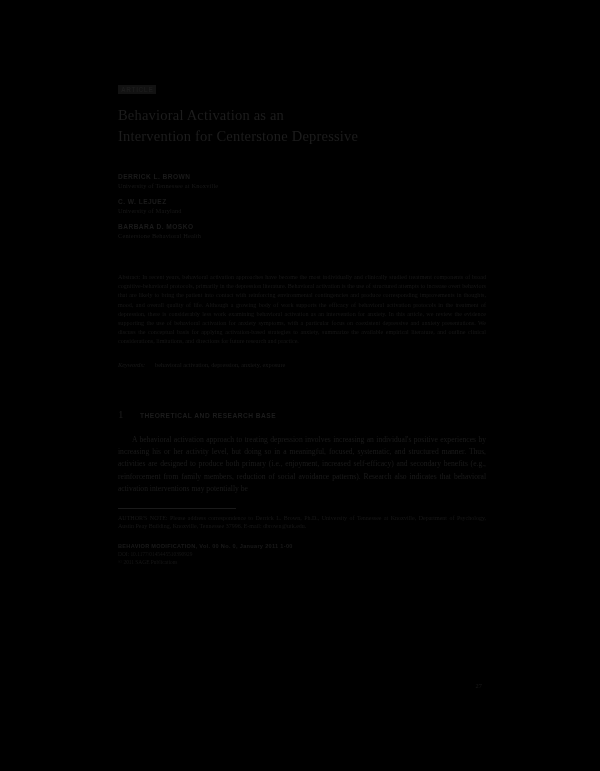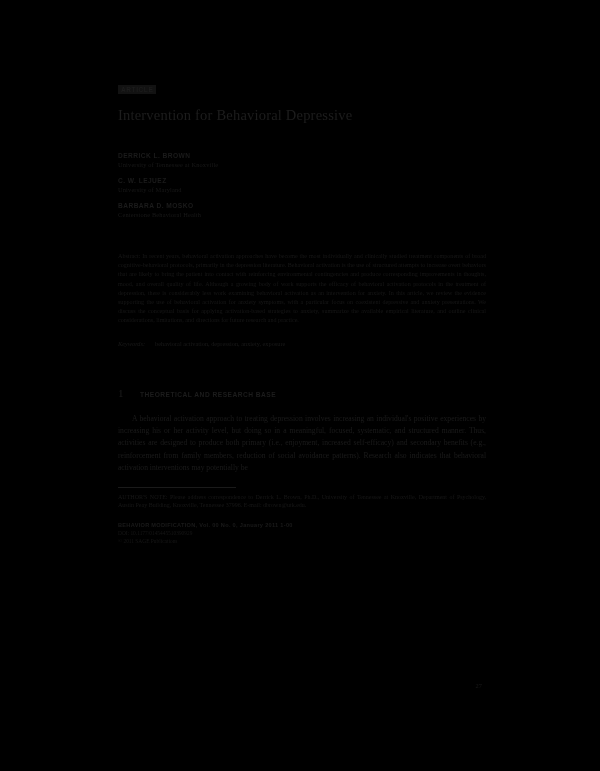--- a/index.html
+++ b/index.html
@@ -185,21 +185,22 @@
 </head>
 <body>
 
 <div class="page">
   <div class="sheet">
     <div class="content">
 
       <div class="article-label">ARTICLE</div>
 
       <h1 class="title">
-        <span class="line">Intervention for Behavioral Depressive</span>
+        <span class="line">Behavioral Activation as an</span>
+        <span class="line">Intervention for Centerstone Depressive</span>
       </h1>
 
       <div class="authors">
         <div class="author-block">
           <div class="author-name">DERRICK L. BROWN</div>
           <div class="author-affil">University of Tennessee at Knoxville</div>
         </div>
         <div class="author-block">
           <div class="author-name">C. W. LEJUEZ</div>
           <div class="author-affil">University of Maryland</div>

